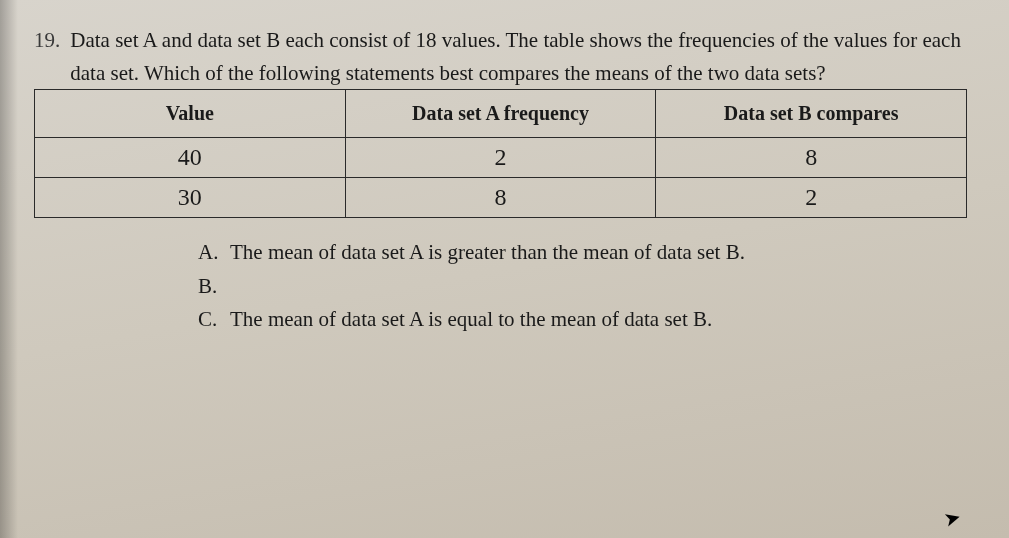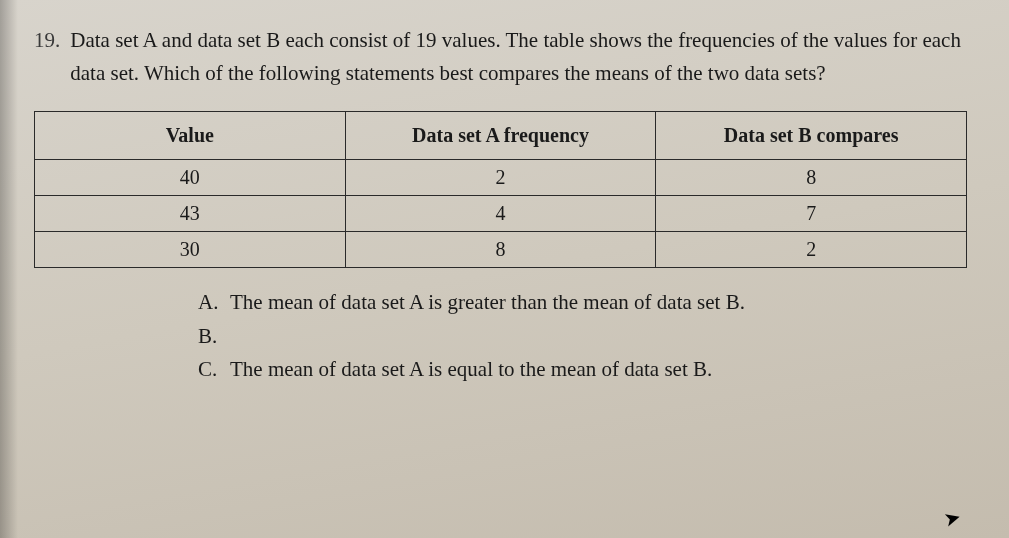--- a/index.html
+++ b/index.html
@@ -16,41 +16,40 @@
     padding: 24px 42px 20px 34px;
     box-sizing: border-box;
     width: 100%;
     height: 100%;
     position: relative;
   }
   .question {
     display: flex;
     font-size: 21px;
     line-height: 1.55;
-    margin-bottom: 22px;
   }
   .qnum {
     color: #3a3a3a;
     margin-right: 10px;
     white-space: nowrap;
   }
   .qtext {
     flex: 1;
   }
   table {
     border-collapse: collapse;
     width: 100%;
     table-layout: fixed;
     background: transparent;
   }
   th, td {
     border: 1.5px solid #2a2a2a;
     padding: 6px 14px;
     text-align: center;
-    font-size: 20px;
+    font-size: 24px;
   }
   th {
     font-weight: bold;
     padding: 12px 4px;
     font-size: 20px;
   }
   .options {
     margin-top: 18px;
     margin-left: 164px;
     font-size: 21px;
@@ -82,41 +81,36 @@
   }
 </style>
 </head>
 <body>
 
 <div class="page">
   <div class="left-shadow"></div>
 
   <div class="question">
     <div class="qnum">19.</div>
-    <div class="qtext">Data set A and data set B each consist of 19 values. The table shows the frequencies of the values for each data set. Which of the following statements best compares the means of the two data sets?</div>
+    <div class="qtext">Data set A and data set B each consist of 18 values. The table shows the frequencies of the values for each data set. Which of the following statements best compares the means of the two data sets?</div>
   </div>
 
   <table>
     <thead>
       <tr>
         <th>Value</th>
         <th>Data set A frequency</th>
         <th>Data set B compares</th>
       </tr>
     </thead>
     <tbody>
       <tr>
         <td>40</td>
         <td>2</td>
         <td>8</td>
-      </tr>
-      <tr>
-        <td>43</td>
-        <td>4</td>
-        <td>7</td>
       </tr>
       <tr>
         <td>30</td>
         <td>8</td>
         <td>2</td>
       </tr>
     </tbody>
   </table>
 
   <div class="options">

